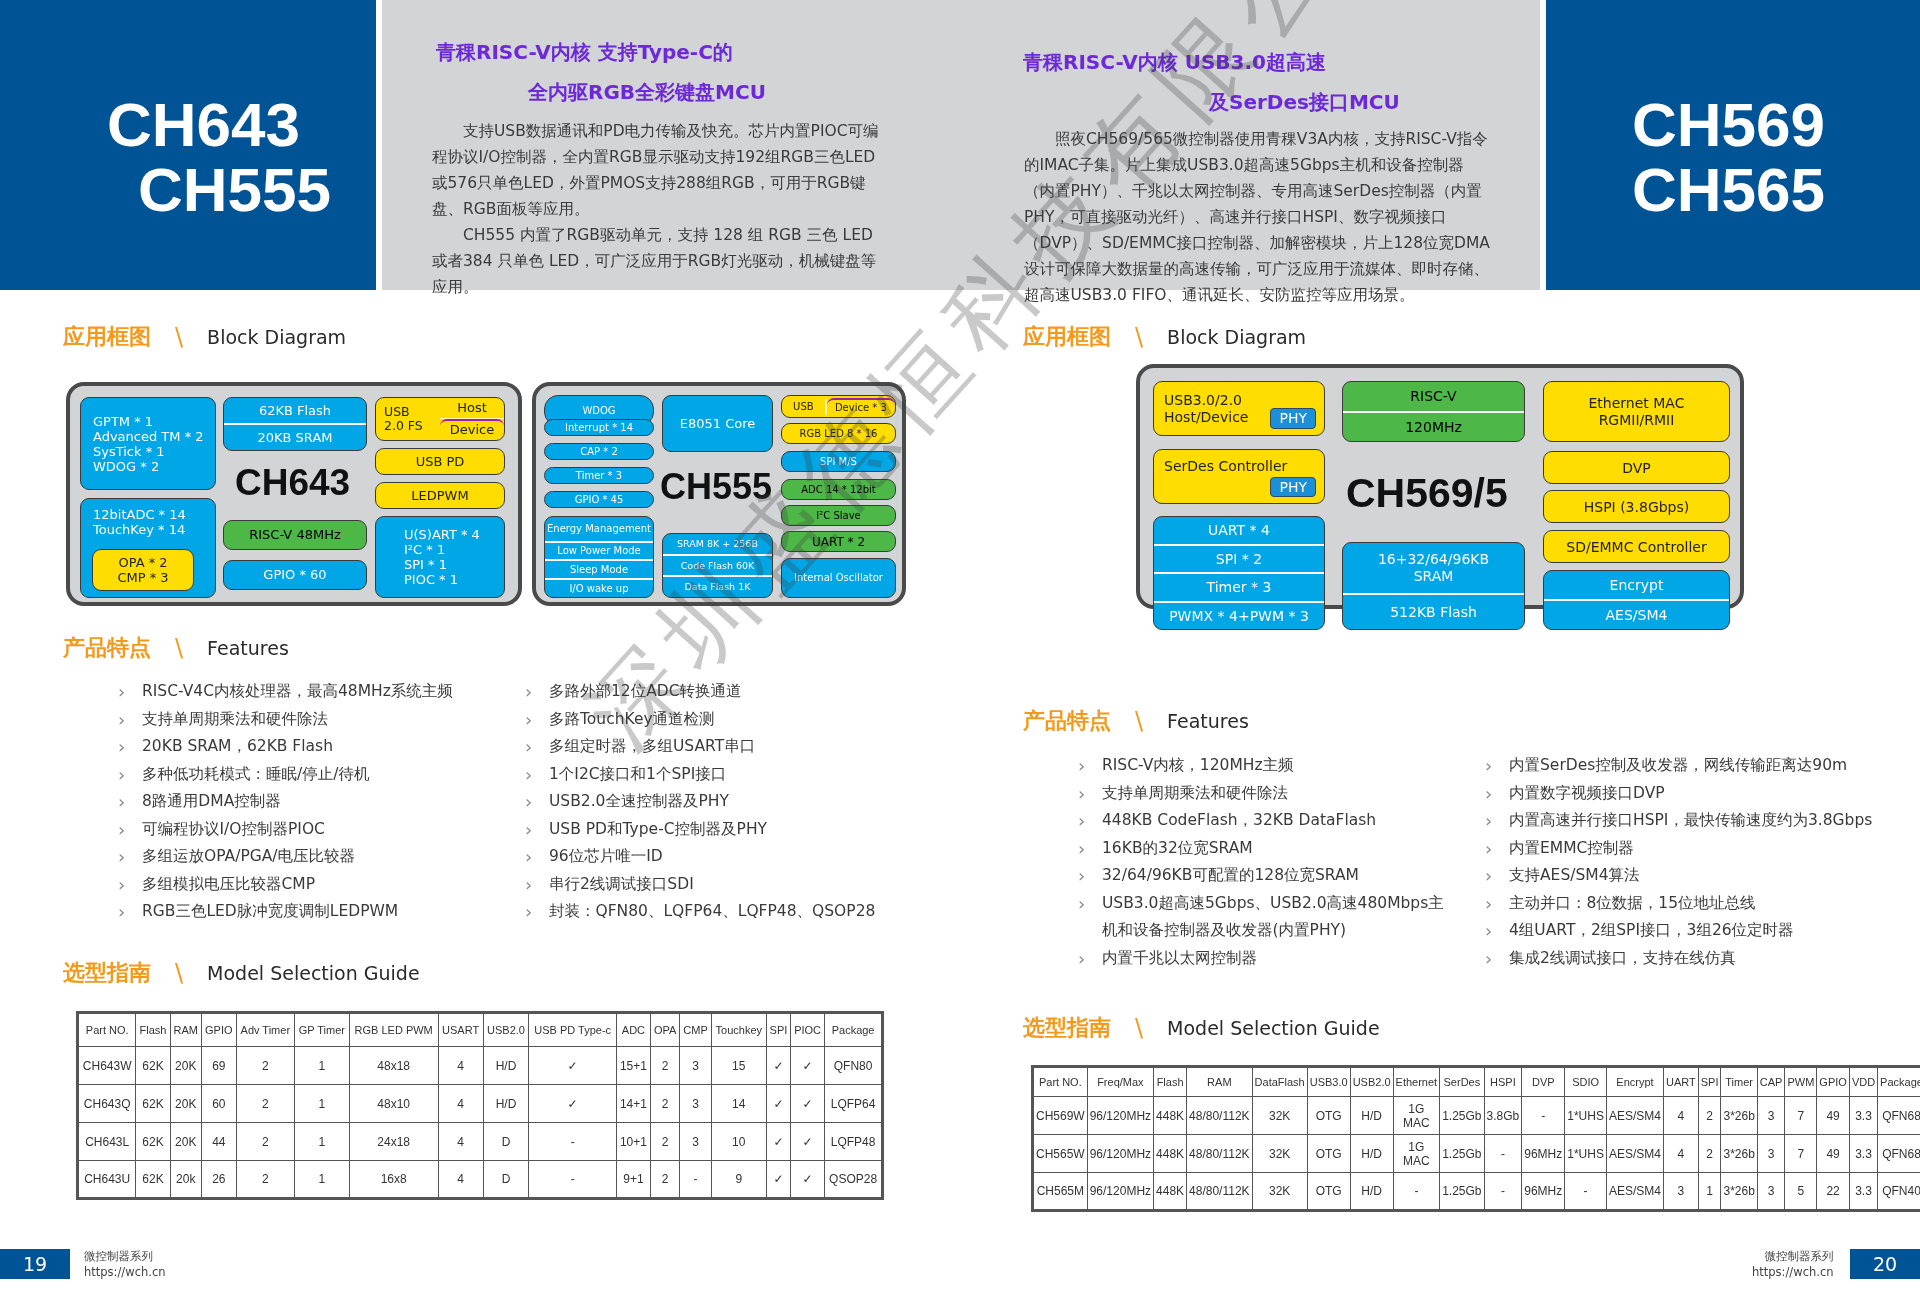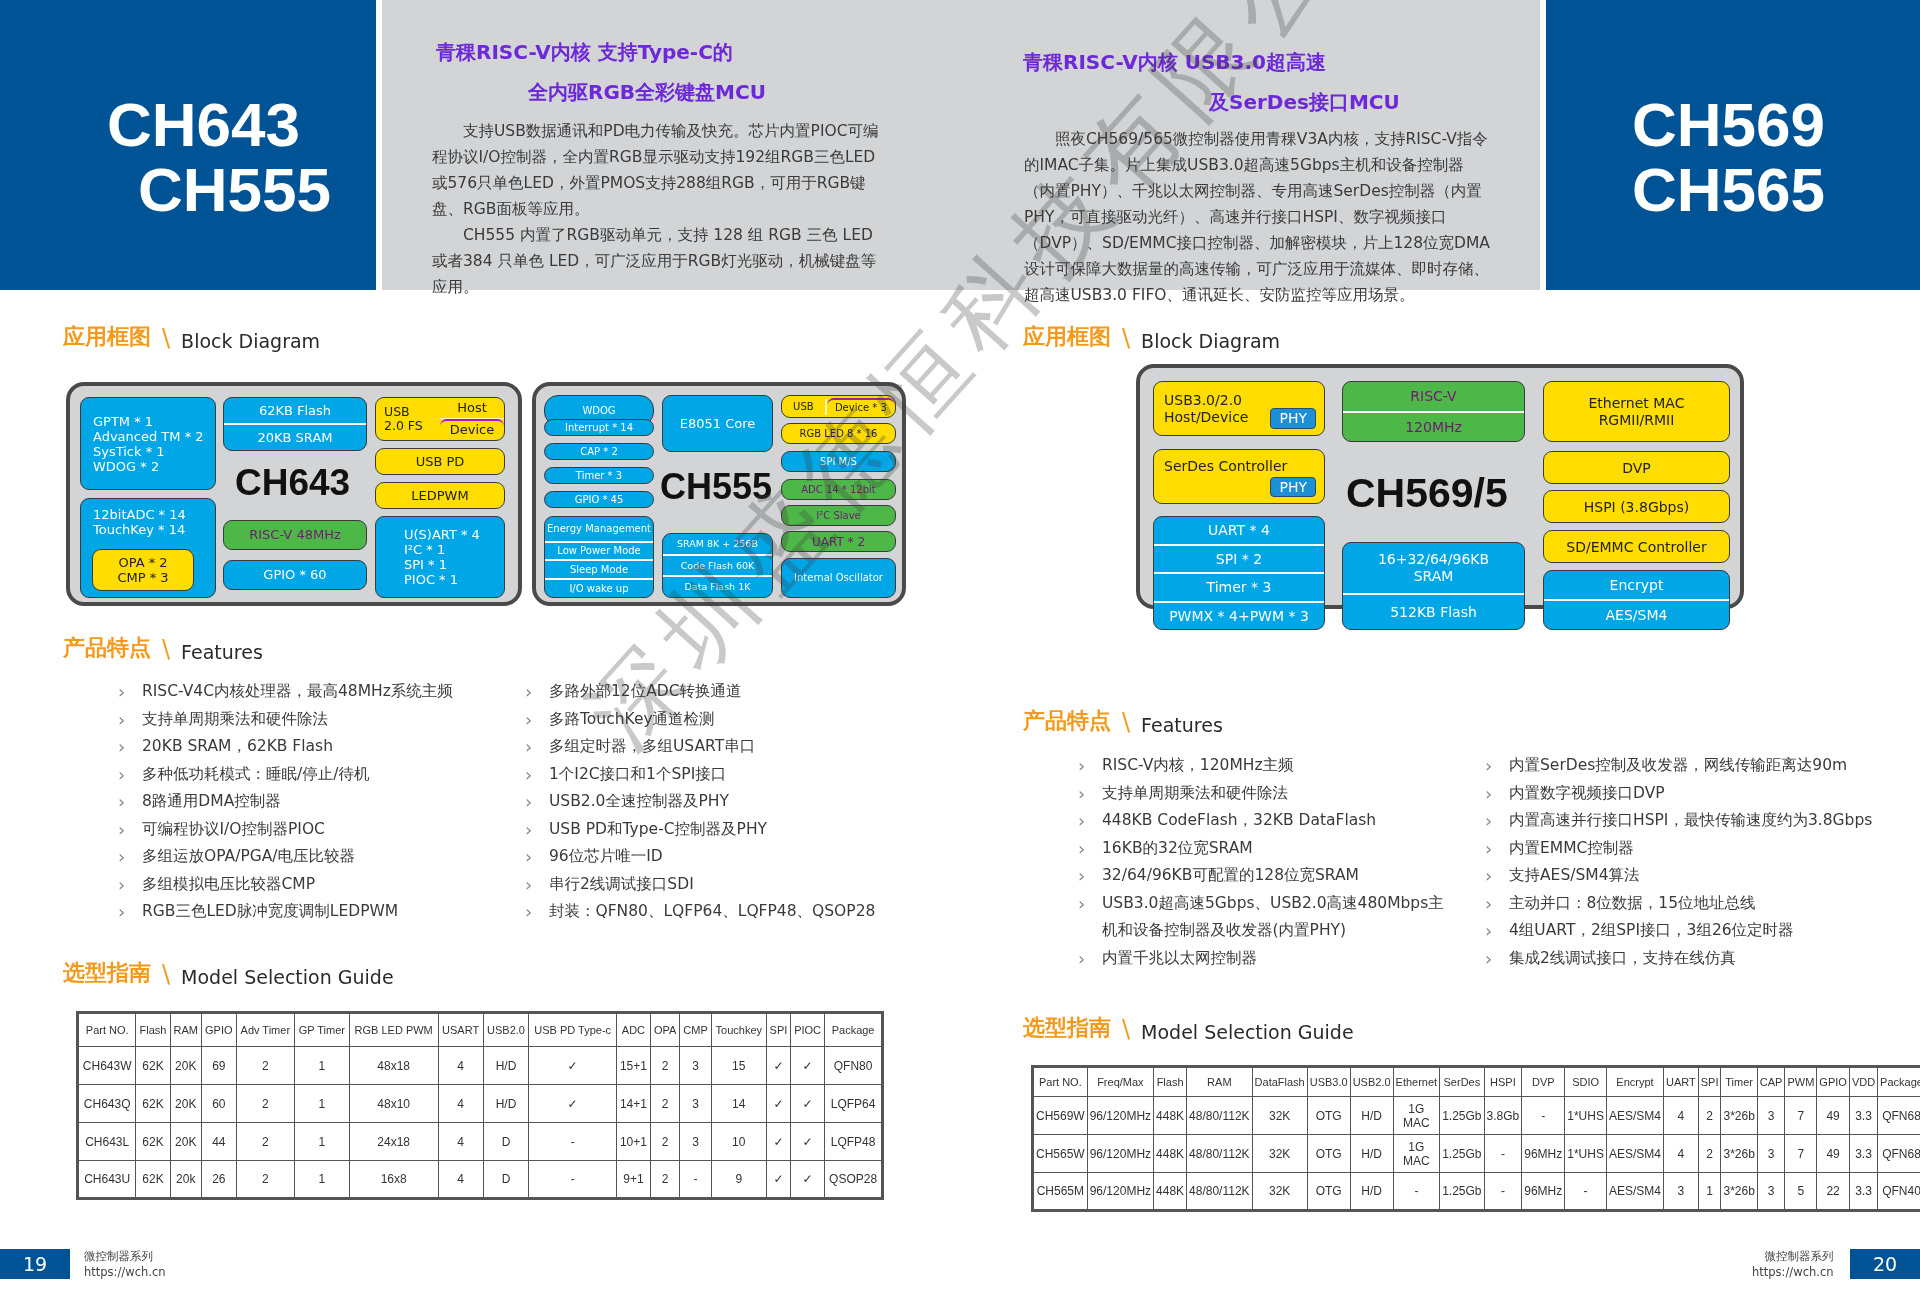--- a/index.html
+++ b/index.html
@@ -15,31 +15,31 @@
   .gray-right { left: 962px; width: 578px; }
   .band-divider { position: absolute; top: 0; height: 290px; width: 6px; background: #fff; }
 
   .chip-big { position: absolute; font-family: "Liberation Sans", sans-serif; font-weight: 700; color: #fff; font-size: 62px; line-height: 66px; }
 
   .headline { position: absolute; color: #6d28d9; font-weight: 700; font-size: 20px; line-height: 40px; }
   .desc { position: absolute; font-size: 15.5px; line-height: 26px; color: #3a3a3a; }
   .desc p { text-indent: 2em; }
 
   
-  .sec-title { position: absolute; display: flex; align-items: flex-end; gap: 11px; }
+  .sec-title { position: absolute; display: flex; align-items: center; gap: 24px; }
   .sec-cn { color: #f39a1d; font-weight: 700; font-size: 22px; }
   .sec-slash { color: #f39a1d; font-size: 24px; }
   .sec-en { color: #2a2a2a; font-size: 19px; }
 
   
   .bd { position: absolute; background: #d3d4d6; border: 4px solid #4a4a4a; border-radius: 18px; }
   .blk { position: absolute; border: 1.5px solid #3b3b3b; border-radius: 9px; display: flex; flex-direction: column; justify-content: center; align-items: center; text-align: center; font-size: 13px; line-height: 16px; overflow: hidden; }
   .blue { background: #00a6e6; color: #fff; }
   .yellow { background: #ffdd00; color: #222; }
-  .green { background: #4db748; color: #701a75; }
+  .green { background: #4db748; color: #000000; }
   .blk .split { width: 100%; flex: 1; display: flex; align-items: center; justify-content: center; }
   .blk .split + .split { border-top: 2px solid #fff; }
   .blk.yellow .split + .split { border-top: 2px solid #a21caf; border-radius: 7px; }
   .blk.left { align-items: flex-start; text-align: left; padding-left: 12px; }
   .chipname { position: absolute; font-weight: 700; color: #111; font-family: "Liberation Sans", sans-serif; }
   .phy { position: absolute; background: #1d8fd6; color: #fff; border: 1.5px solid #2c4a66; border-radius: 4px; font-size: 14px; padding: 1px 8px; }
   .pill { border-radius: 14px; }
 
   
   .feat { position: absolute; list-style: none; font-size: 15.5px; color: #3a3a3a; }

